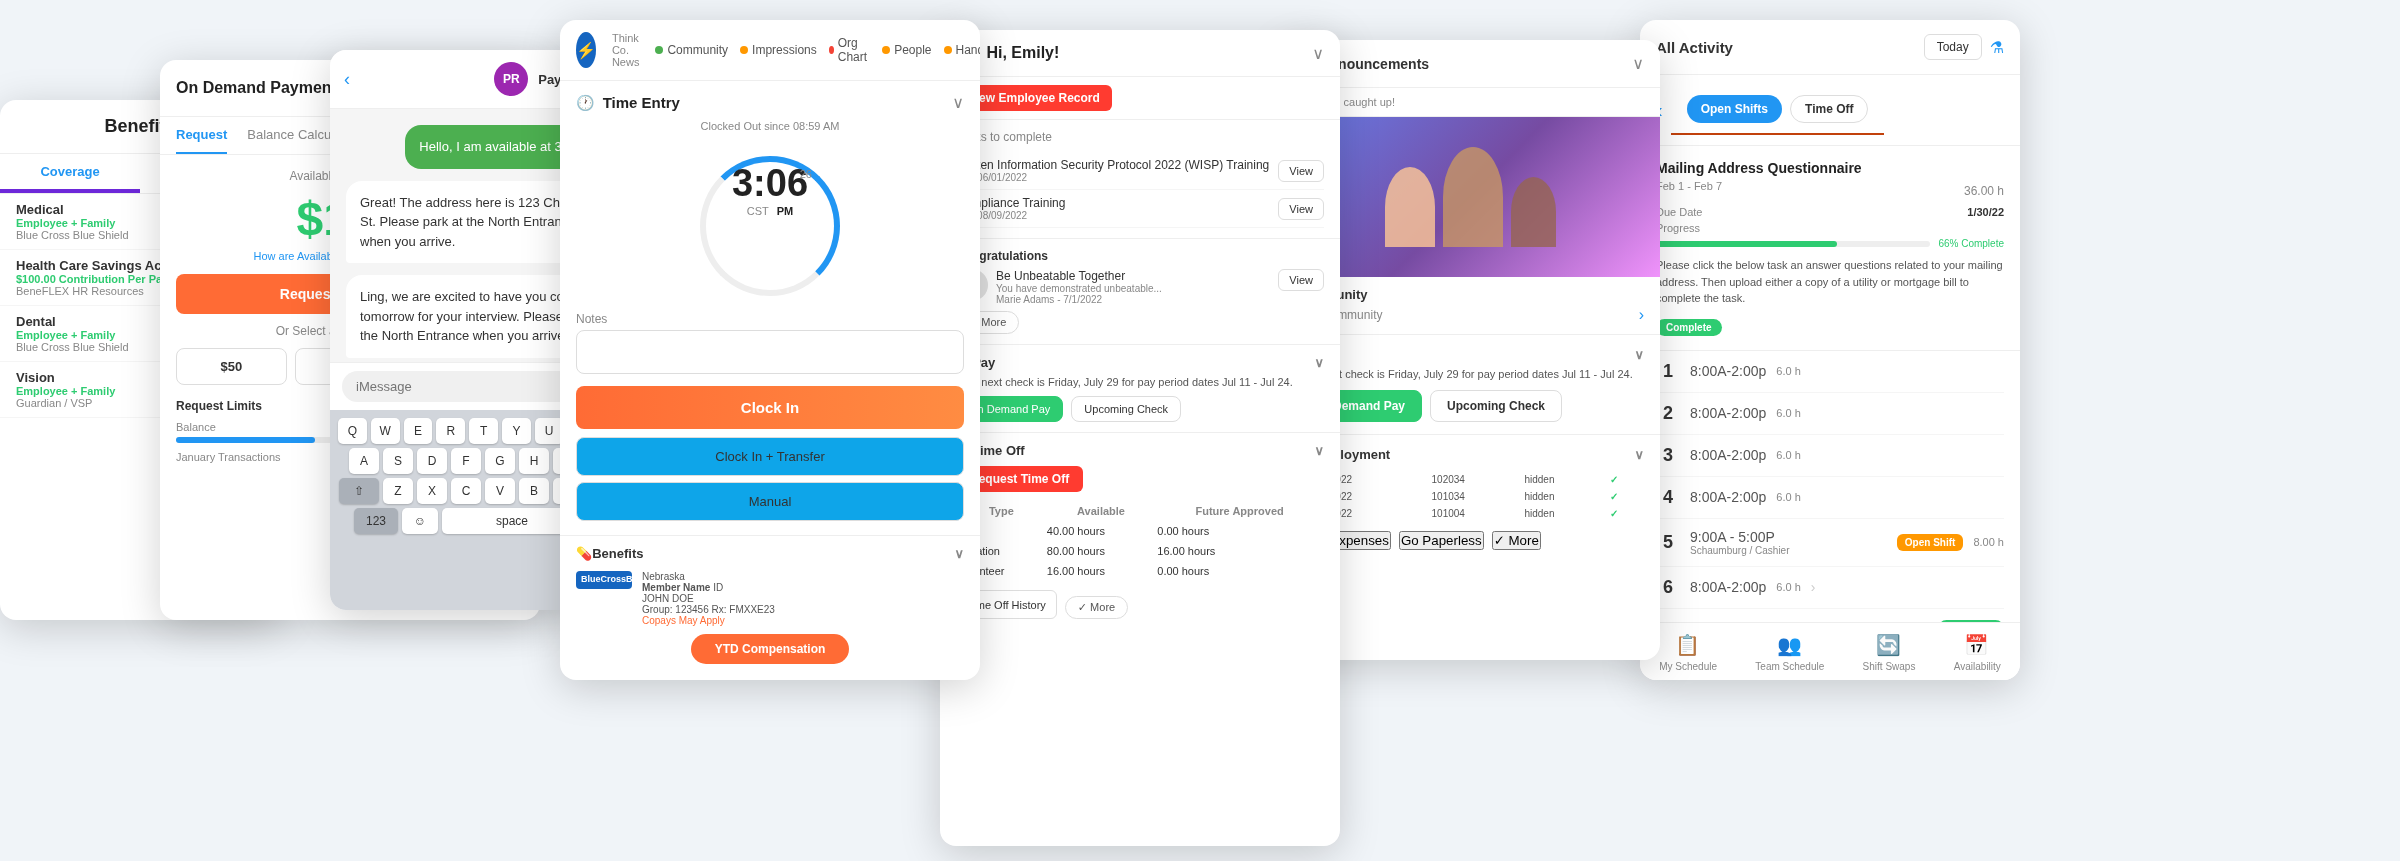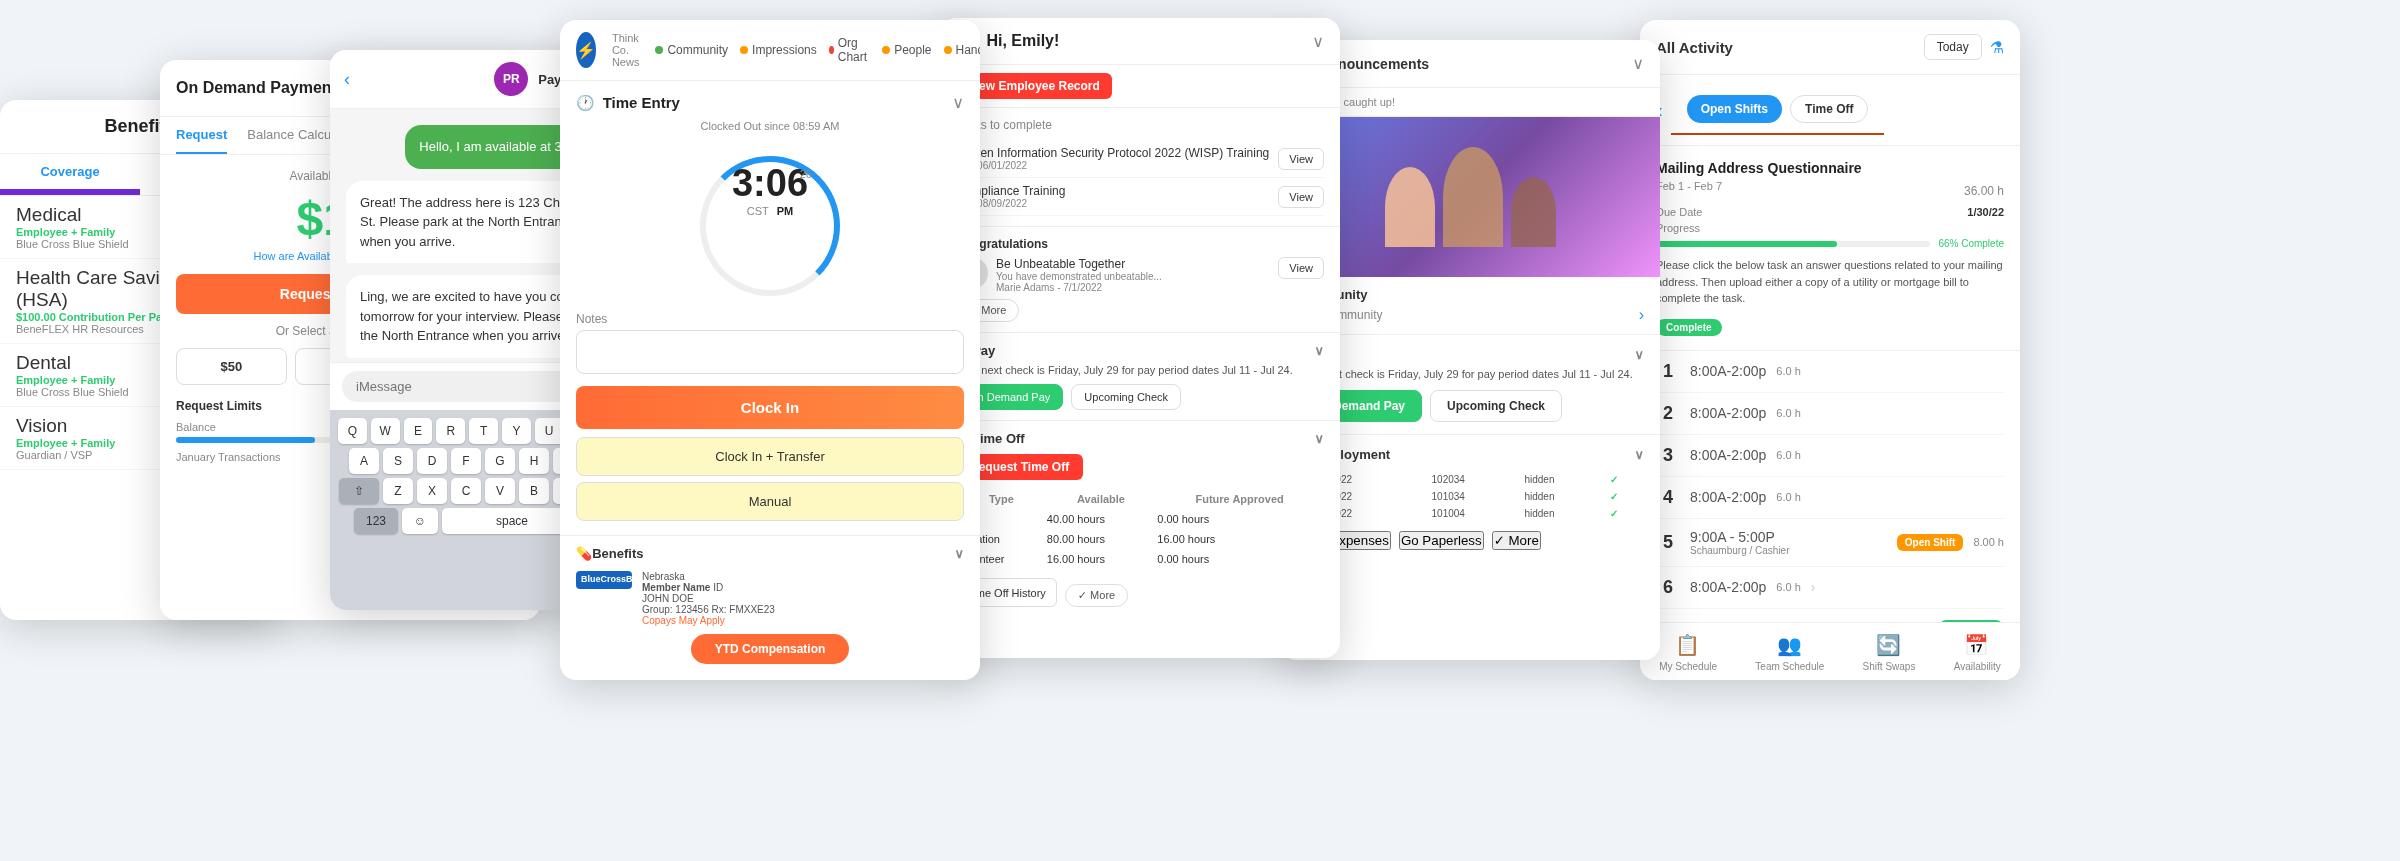--- a/index.html
+++ b/index.html
@@ -47,36 +47,36 @@
     .benefits-card .tab {
       flex: 1;
       text-align: center;
       padding: 10px;
       font-size: 13px;
       color: #888;
       cursor: pointer;
     }
     .benefits-card .tab.active {
       color: #2196F3;
-      border-bottom: 6px solid #6d28d9;
+      border-bottom: 4px solid #6d28d9;
       font-weight: 600;
     }
     .benefits-card .section-title {
       padding: 10px 16px 6px;
       font-size: 13px;
       font-weight: 700;
       color: #333;
     }
     .benefits-card .benefit-item {
       padding: 8px 16px;
       border-bottom: 1px solid #f5f5f5;
     }
     .benefits-card .benefit-item .name {
-      font-size: 19px;
-      font-weight: 400;
+      font-size: 13px;
+      font-weight: 700;
       color: #333;
     }
     .benefits-card .benefit-item .sub {
       font-size: 11px;
       color: #2ecc71;
       font-weight: 600;
     }
     .benefits-card .benefit-item .provider {
       font-size: 11px;
       color: #888;
@@ -465,21 +465,21 @@
       border: none;
       border-radius: 8px;
       padding: 13px;
       width: calc(100% - 32px);
       font-size: 15px;
       font-weight: 700;
       cursor: pointer;
     }
     .main-card .transfer-btn, .main-card .manual-btn {
       margin: 0 16px 6px;
-      background: #fef9c3;
+      background: #0ea5e9;
       color: #333;
       border: 1px solid #ddd;
       border-radius: 8px;
       padding: 11px;
       width: calc(100% - 32px);
       font-size: 13px;
       font-weight: 500;
       cursor: pointer;
     }
     .main-card .benefits-section {
@@ -522,23 +522,23 @@
       padding: 8px 24px;
       font-size: 12px;
       font-weight: 600;
       cursor: pointer;
       display: block;
     }
 
     
     .dashboard-card {
       width: 400px;
-      height: 640px;
+      height: 816px;
       left: 940px;
-      top: 18px;
+      top: 30px;
       z-index: 9;
     }
     .dashboard-card .dash-header {
       display: flex;
       align-items: center;
       justify-content: space-between;
       padding: 12px 16px;
       border-bottom: 1px solid #eee;
     }
     .dashboard-card .dash-title {

